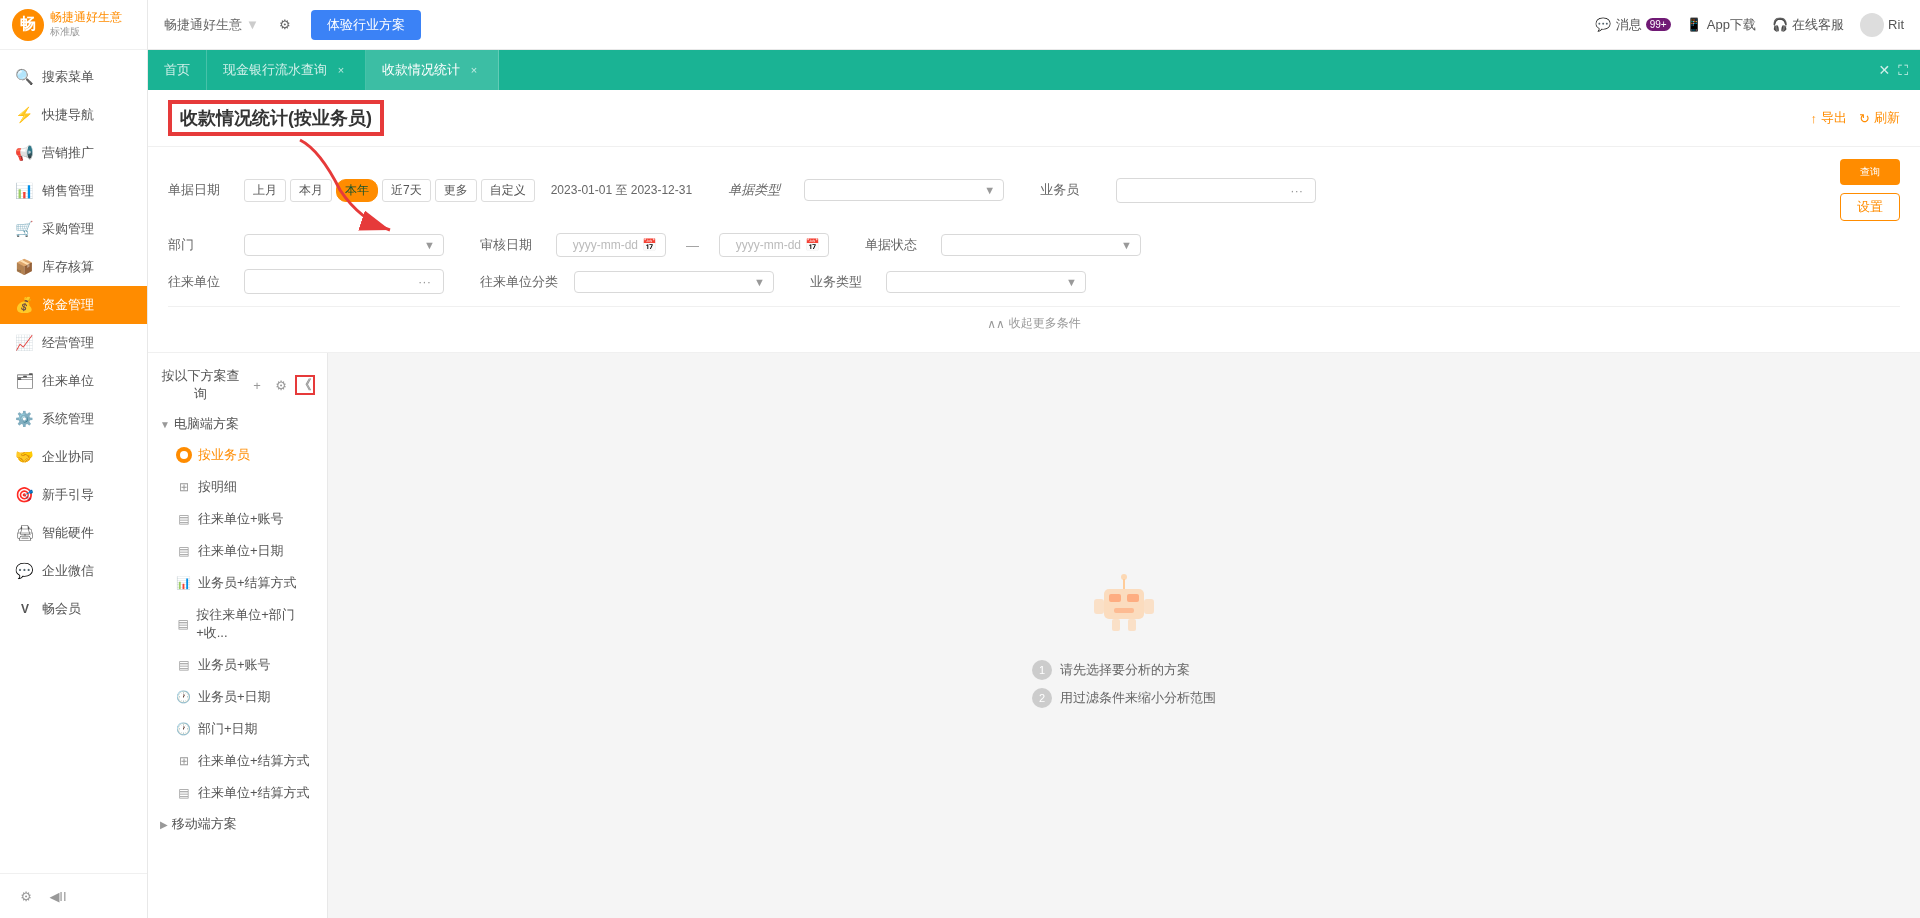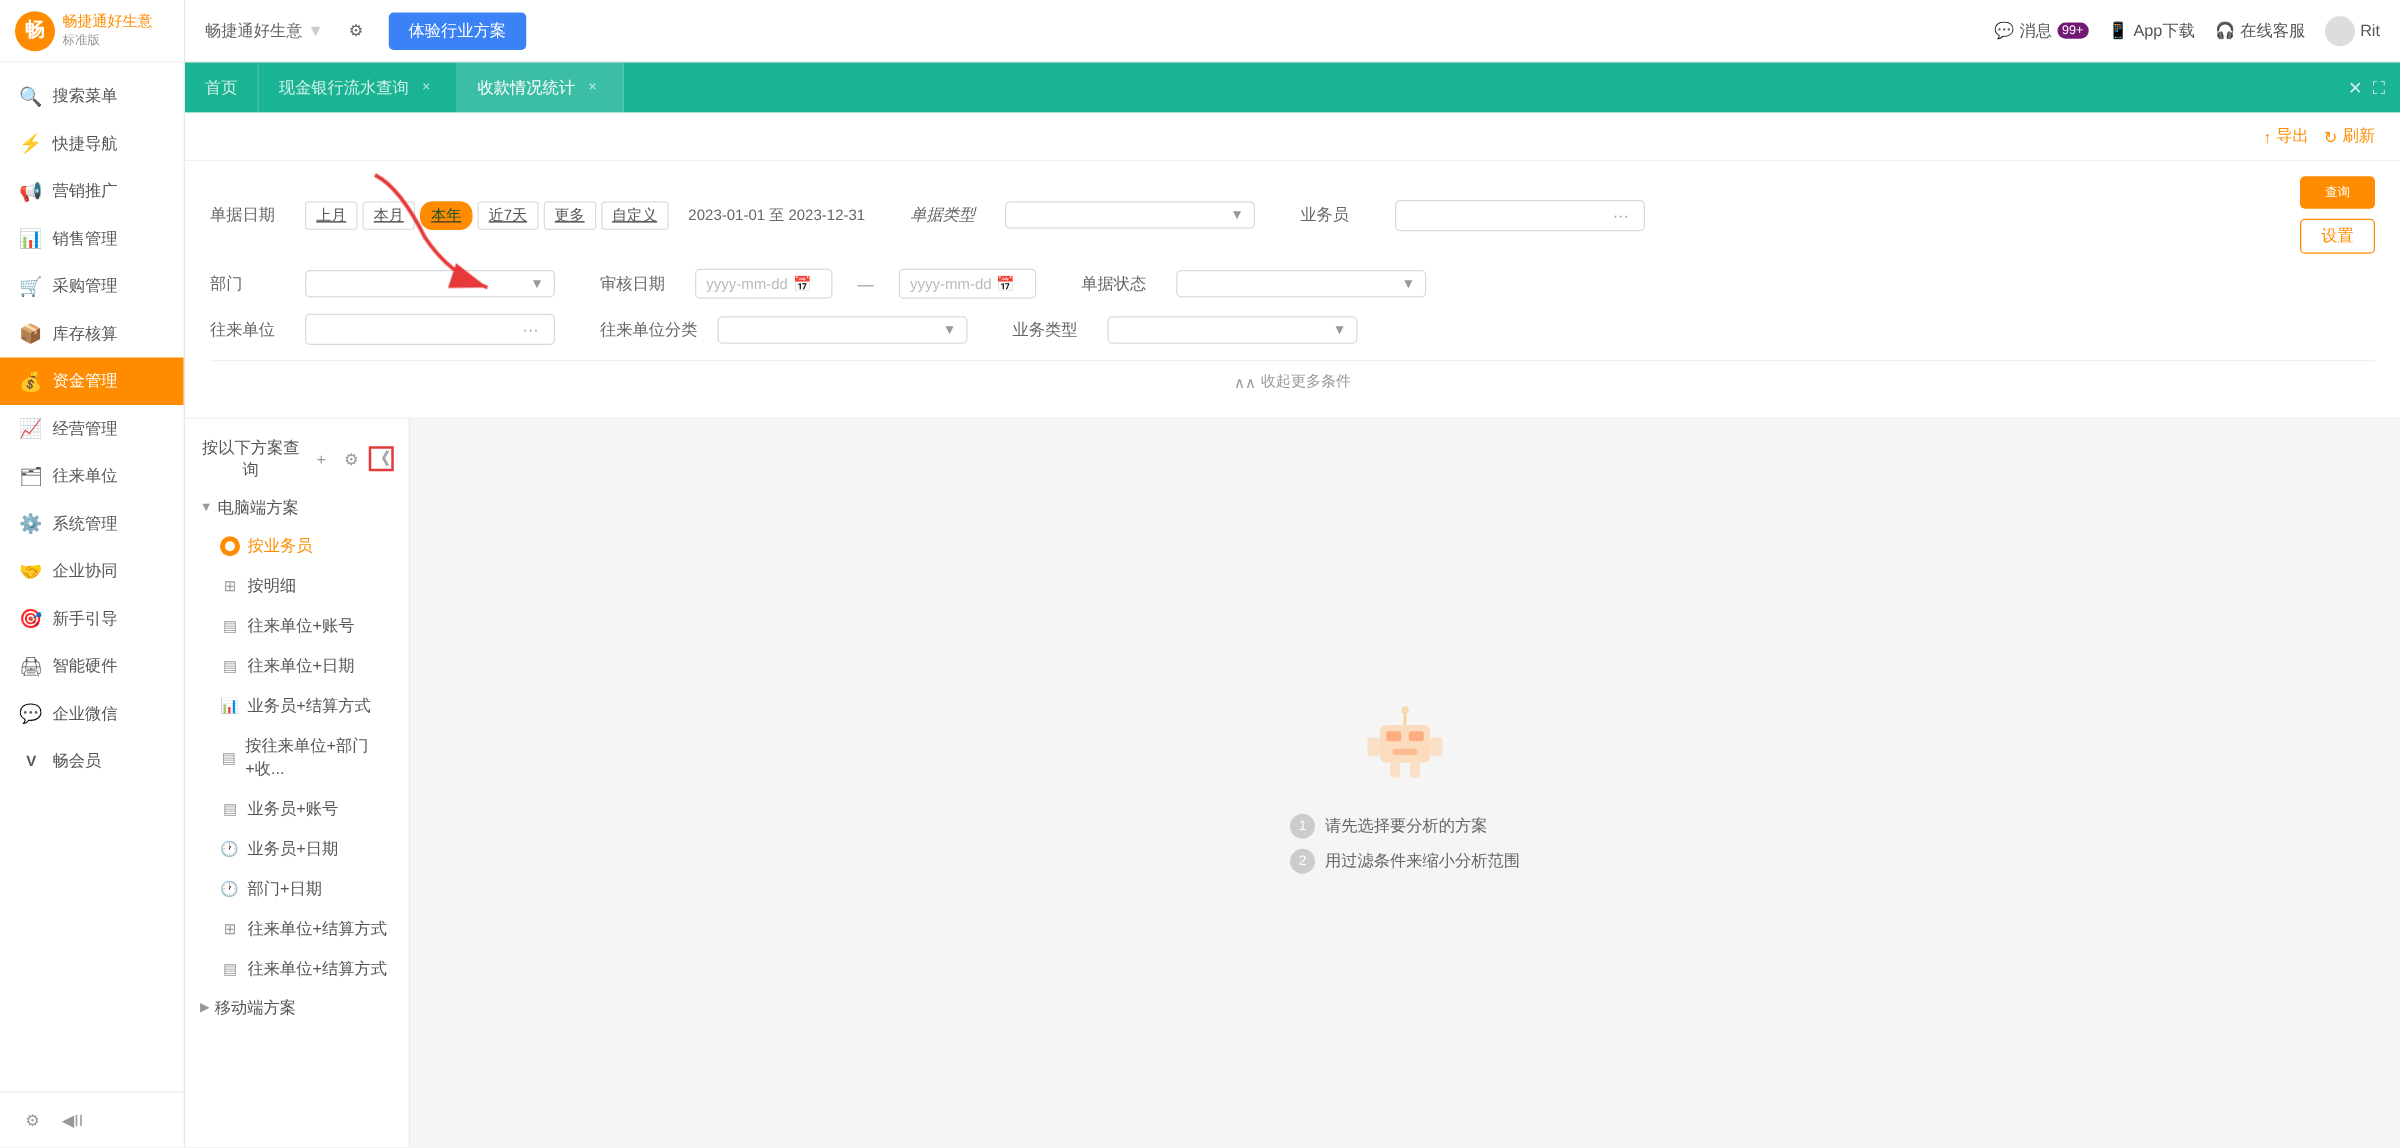--- a/index.html
+++ b/index.html
@@ -46,27 +46,27 @@
     .page-title { font-size: 18px; font-weight: bold; color: #333; border: 2px solid #e63a3a; padding: 2px 8px; display: inline-block; }
     .page-header-actions { margin-left: auto; display: flex; gap: 12px; }
     .export-btn { color: #ff8c00; cursor: pointer; display: flex; align-items: center; gap: 4px; font-size: 13px; }
     .refresh-btn { color: #ff8c00; cursor: pointer; display: flex; align-items: center; gap: 4px; font-size: 13px; }
 
     
     .filter-panel { background: #fff; padding: 12px 20px; border-bottom: 1px solid #f0f0f0; }
     .filter-row { display: flex; align-items: center; gap: 16px; margin-bottom: 12px; flex-wrap: wrap; }
     .filter-row:last-child { margin-bottom: 0; }
     .filter-label { color: #666; font-size: 13px; flex-shrink: 0; min-width: 60px; }
-    .date-picker-group { display: flex; align-items: center; gap: 4px; text-decoration: underline; }
+    .date-picker-group { display: flex; align-items: center; gap: 4px; }
     .date-quick-btn { padding: 2px 8px; border: 1px solid #ddd; border-radius: 3px; cursor: pointer; font-size: 12px; color: #555; background: #fff; }
     .date-quick-btn.active { background: #ff8c00; color: #14532d; border-color: #ff8c00; border-radius: 10px; }
     .date-range-text { color: #666; font-size: 12px; }
     .filter-select { border: 1px solid #d9d9d9; border-radius: 4px; padding: 4px 8px; min-width: 120px; display: flex; align-items: center; justify-content: space-between; cursor: pointer; background: #fff; }
     .filter-select-wide { min-width: 200px; }
-    .date-input { border: 1px solid #d9d9d9; border-radius: 4px; padding: 4px 8px; min-width: 110px; color: #bbb; font-size: 12px; display: flex; align-items: center; gap: 4px; }
+    .date-input { border: 1px solid #d9d9d9; border-radius: 4px; padding: 4px 8px; min-width: 110px; color: #bbb; font-size: 12px; display: flex; align-items: center; gap: 4px; justify-content: flex-end; }
     .dash { color: #999; padding: 0 4px; }
     .calendar-icon { color: #bbb; font-size: 12px; }
     .more-icon { color: #999; cursor: pointer; padding: 0 4px; }
     .action-btns { margin-left: auto; display: flex; gap: 8px; flex-direction: column; align-items: flex-end; }
     .query-btn { background: #ff8c00; color: white; border: none; padding: 6px 20px; border-radius: 4px; cursor: pointer; font-size: 10px; }
     .settings-btn { background: #fff; color: #ff8c00; border: 1px solid #ff8c00; padding: 4px 16px; border-radius: 4px; cursor: pointer; font-size: 13px; }
     .collapse-bar { text-align: center; padding: 8px; color: #999; cursor: pointer; font-size: 12px; display: flex; align-items: center; justify-content: center; gap: 4px; background: #fff; border-top: 1px solid #f0f0f0; }
 
     
     .content-area { display: flex; flex: 1; overflow: hidden; }
@@ -217,20 +217,23 @@
     </div>
     <div class="tab-bar-end">
       <span class="tab-bar-icon">✕</span>
       <span class="tab-bar-icon">⛶</span>
     </div>
   </div>
 
   <div class="page-content">
 
     <div class="page-header">
+      <div class="red-box">
+        <span class="page-title">收款情况统计(按业务员)</span>
+      </div>
       <div class="page-header-actions">
         <div class="export-btn">
           <span>↑</span>
           <span>导出</span>
         </div>
         <div class="refresh-btn">
           <span>↻</span>
           <span>刷新</span>
         </div>
       </div>

